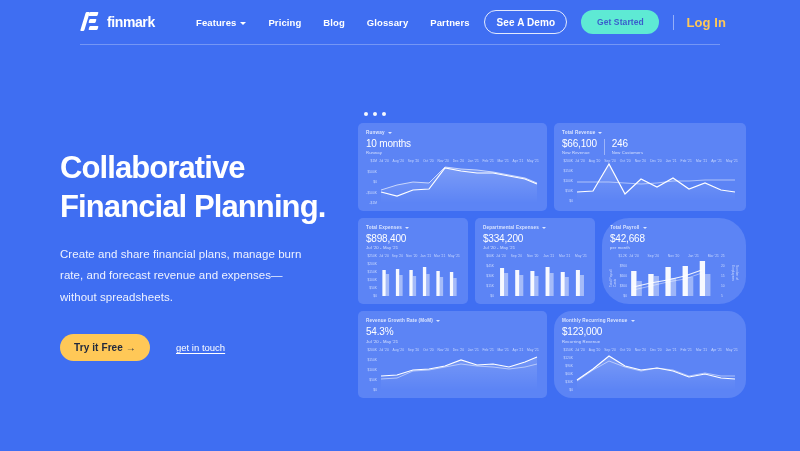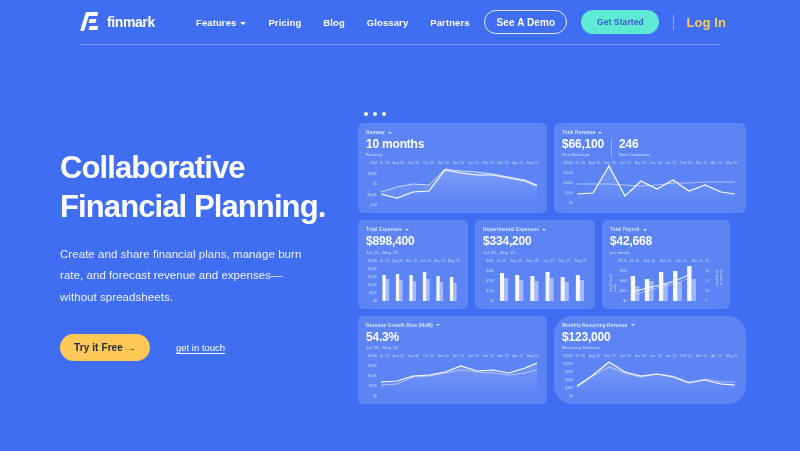--- a/index.html
+++ b/index.html
@@ -117,21 +117,21 @@
     color: #dbe5ff; font-size: 4.6px; font-weight: 600; letter-spacing: 0.18px;
     display: flex; align-items: center; gap: 3px; margin-bottom: 3px;
   }
   .title-caret {
     width: 0; height: 0; border-left: 2px solid transparent;
     border-right: 2px solid transparent; border-top: 2.4px solid #dbe5ff;
   }
   .kpi-row { display: flex; align-items: flex-start; gap: 7px; }
   .kpi-block { }
   .kpi-val {
-    color: #ffffff; font-size: 12px; font-weight: 700; letter-spacing: -0.2px;
+    color: #ffffff; font-size: 10px; font-weight: 400; letter-spacing: -0.2px;
     line-height: 1.12;
   }
   .kpi-sub { color: #d5e0ff; font-size: 4.2px; letter-spacing: 0.12px; margin-top: 1px; }
   .kpi-div { width: 1px; align-self: stretch; background: rgba(255,255,255,0.4); margin-top: 1px; }
 
   .plot { position: relative; margin-top: 4px; }
   .plot svg { display: block; width: 100%; height: 100%; }
   .axis-x {
     display: flex; justify-content: space-between;
     color: #c9d8ff; font-size: 3.3px; letter-spacing: 0.06px;
@@ -148,21 +148,21 @@
     top: 50%; translate: 0 -50%;
   }
   .axis-title-v.left { left: -1px; }
   .axis-title-v.right { right: -1px; transform: rotate(0deg); writing-mode: vertical-rl; }
 
   
   .c-runway   { width: 189px; }
   .c-revenue  { width: 192px; }
   .c-texp     { width: 110px; }
   .c-dexp     { width: 120px; }
-  .c-payroll  { width: 128px; }
+  .c-payroll  { width: 144px; border-radius: 27px; }
   .c-growth   { width: 189px; }
   .c-mrr      { width: 192px; border-radius: 18px; }
 </style>
 </head>
 <body>
 
 <div class="page">
 
   <div class="nav">
     <div class="brand">

